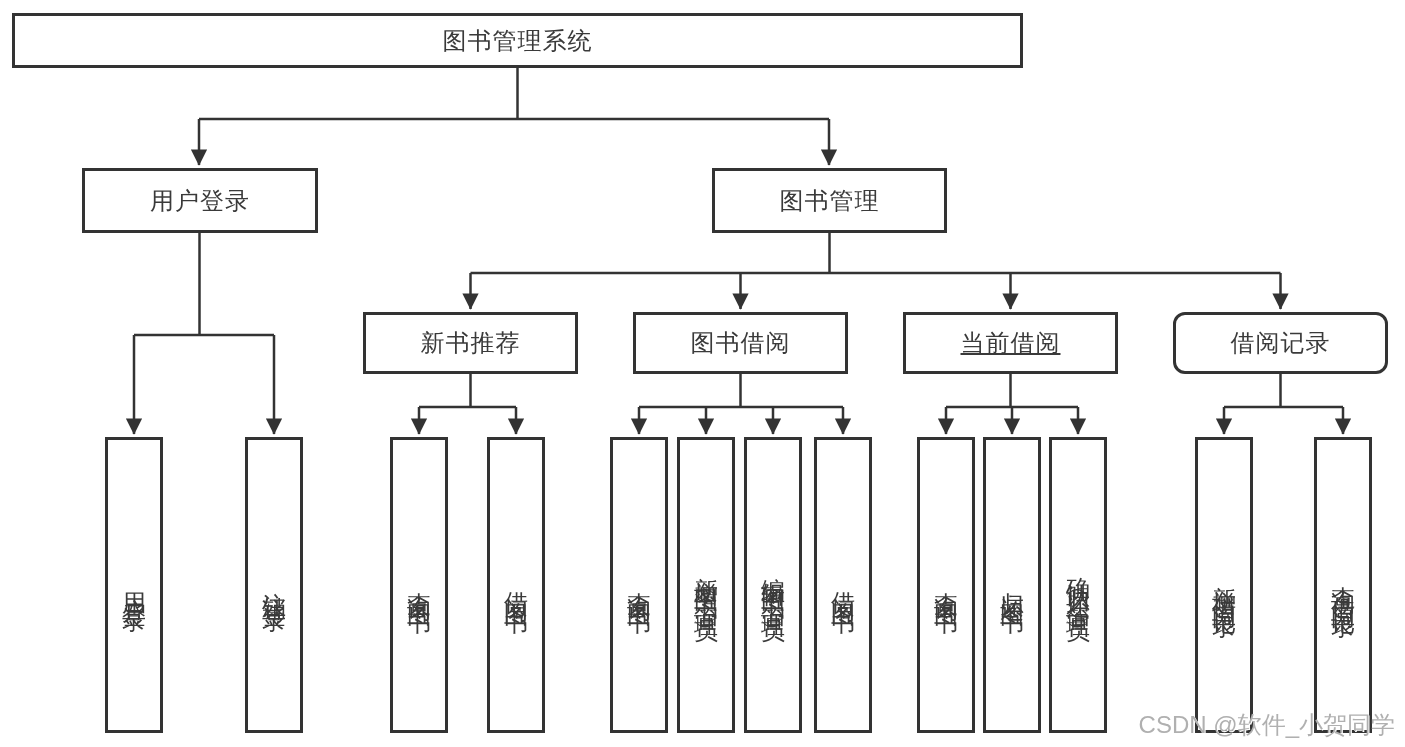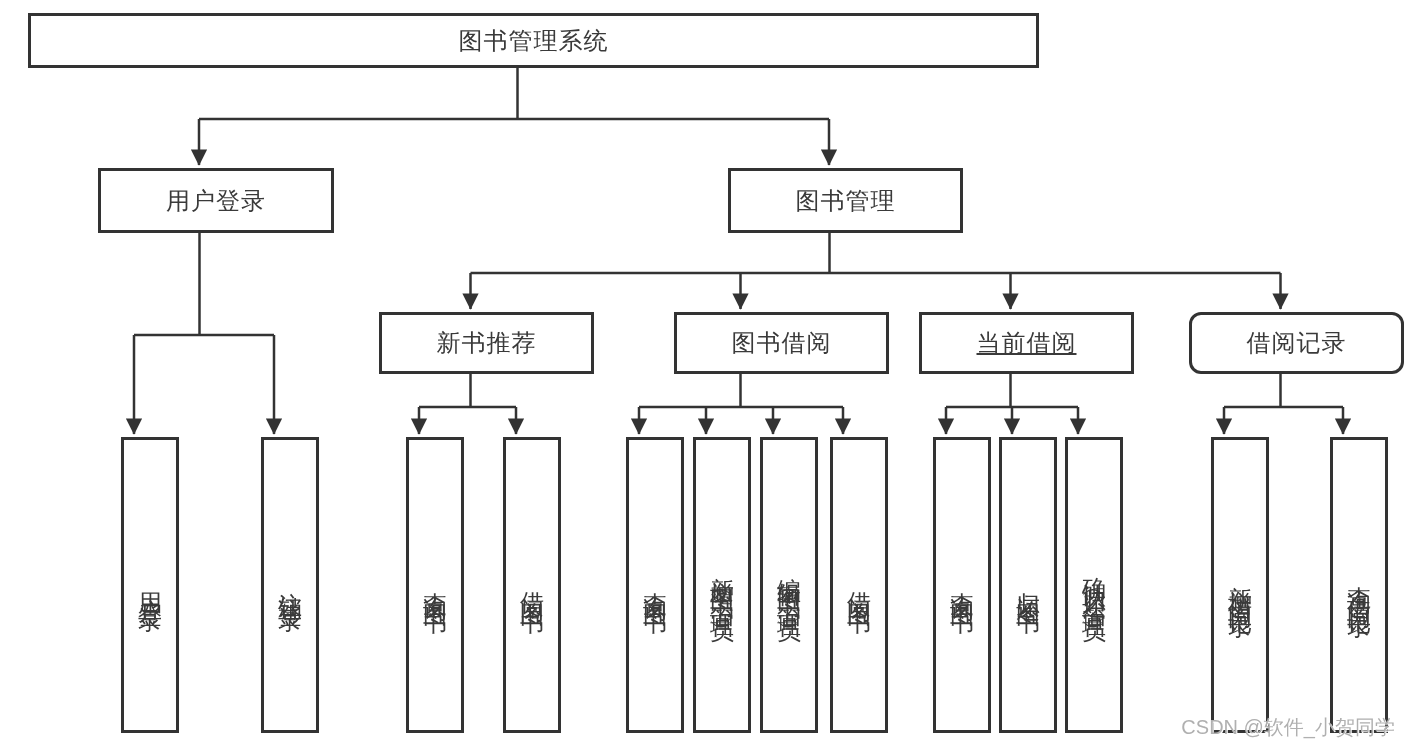--- a/index.html
+++ b/index.html
@@ -26,54 +26,53 @@
   .wires path { stroke: var(--line); stroke-width: 2.5; fill: none; }
   .wires marker path { fill: var(--line); stroke: none; }
   .box {
     position: absolute;
     box-sizing: border-box;
     border: 3px solid var(--line);
     background: var(--background);
     display: flex;
     align-items: center;
     justify-content: center;
-    margin-left: 16px;
   }
   .hlabel {
     font-size: 24px;
     letter-spacing: 1px;
     white-space: nowrap;
   }
   .vlabel {
     writing-mode: vertical-rl;
     text-orientation: mixed;
     font-size: 24px;
     letter-spacing: 6px;
     line-height: 1;
   }
   
   .n-root  { left: 12px;   top: 13px;  width: 1011px; height: 55px; }
   .n-login { left: 82px;   top: 168px; width: 236px;  height: 65px; }
   .n-mgmt  { left: 712px;  top: 168px; width: 235px;  height: 65px; }
   .n-l3    { top: 312px; width: 215px; height: 62px; }
-  .n-l3a { left: 363px; }  .n-l3b { left: 658px; }
+  .n-l3a { left: 363px; }  .n-l3b { left: 633px; }
   .n-l3c { left: 903px; text-decoration: underline; }  .n-l3d { left: 1173px; border-radius: 12px; }
   .leaf  { top: 437px; width: 58px; height: 296px; }
   .lf1  { left: 105px; }  .lf2  { left: 245px; }
   .lf3  { left: 390px; }  .lf4  { left: 487px; }
   .lf5  { left: 610px; }  .lf6  { left: 677px; }
   .lf7  { left: 744px; }  .lf8  { left: 814px; }
   .lf9  { left: 917px; }  .lf10 { left: 983px; }
   .lf11 { left: 1049px; } .lf12 { left: 1195px; }
   .lf13 { left: 1314px; }
   .watermark {
     position: absolute;
     right: 10px;
     bottom: 6px;
-    font-size: 20px;
+    font-size: 24px;
     color: var(--watermark);
     text-shadow: 1px 1px 0 #ffffff;
     white-space: nowrap;
   }
 </style>
 </head>
 <body>
 
 <div class="canvas">
 

